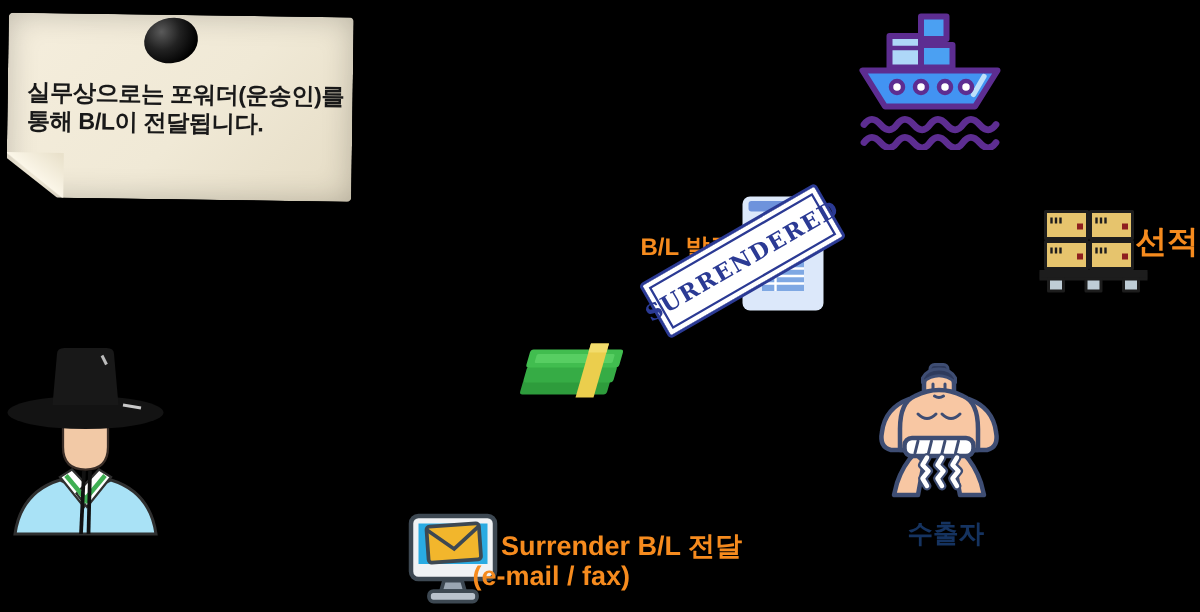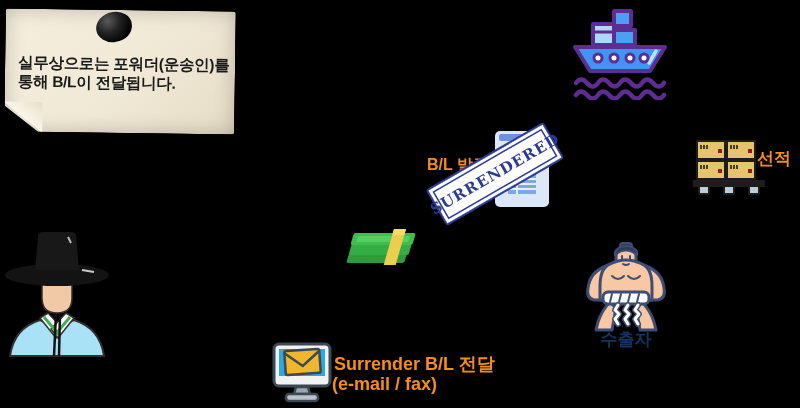--- a/index.html
+++ b/index.html
@@ -17,21 +17,21 @@
         background:linear-gradient(to top right,transparent 48%,#FBF6E8 50%,#E9E1CB 95%);}
   .note-text{position:absolute;left:13px;top:44px;font-size:15.5px;font-weight:bold;
         color:#191919;line-height:19px;letter-spacing:-.3px;white-space:nowrap;}
   .pin{left:96px;top:12px;width:36px;height:30px;border-radius:52% 46% 50% 48%;
        background:radial-gradient(circle at 35% 28%,#5a5a5a 0%,#222 38%,#000 75%);
        transform:rotate(-8deg);}
 
   
   .lbl{font-weight:bold;white-space:nowrap;}
   .navy{color:#153360;font-size:17px;}
-  .orange{color:#F68B1E;font-size:17px;}
+  .orange{color:#F68B1E;font-size:21px;}
   .center{text-align:center;}
 
   
   .stamp{left:427px;top:153px;width:132px;height:38px;background:#fff;
          border:2.5px solid #2B3A94;border-radius:3px;transform:rotate(-30deg);
          display:flex;align-items:center;justify-content:center;z-index:3;
          box-shadow:inset 0 0 0 3px #fff, inset 0 0 0 4.5px #2B3A94;}
   .stamp span{font-family:"DejaVu Serif","Liberation Serif",serif;font-weight:bold;
          font-size:15px;color:#2B3A94;letter-spacing:1px;}
 
@@ -164,28 +164,28 @@
       <g fill="none">
         <path d="M42 63 l-3 5 l4 4 l-4 5 l3 5" stroke-width="6"></path>
         <path d="M52 63 l-3 5 l4 4 l-4 5 l3 5" stroke-width="6"></path>
         <path d="M62 63 l-3 5 l4 4 l-4 5 l3 5" stroke-width="6"></path>
         <path d="M42 63 l-3 5 l4 4 l-4 5 l3 5" stroke="#FFF" stroke-width="3"></path>
         <path d="M52 63 l-3 5 l4 4 l-4 5 l3 5" stroke="#FFF" stroke-width="3"></path>
         <path d="M62 63 l-3 5 l4 4 l-4 5 l3 5" stroke="#FFF" stroke-width="3"></path>
       </g>
     </g>
   </svg>
-  <div class="abs lbl navy center" style="left:596px;top:328px;width:60px;">수출자</div>
+  <div class="abs lbl navy center" style="left:596px;top:344px;width:60px;text-align:right;">수출자</div>
 
   <svg class="abs" style="left:272px;top:342px;" width="60" height="64" viewBox="0 0 60 64">
     <rect x="2" y="2" width="56" height="42" rx="5" fill="#F0F2F4" stroke="#3D4852" stroke-width="3"></rect>
     <rect x="7" y="7" width="46" height="27" fill="#29ABE2"></rect>
     <g transform="rotate(-4 30 20)">
       <rect x="13" y="8" width="35" height="24" rx="2" fill="#F2B62C" stroke="#3D4852" stroke-width="2.5"></rect>
       <path d="M13 10 L30.5 24 L48 10" fill="none" stroke="#3D4852" stroke-width="2.5"></path>
     </g>
     <path d="M24 45 H36 L38 52 H22 Z" fill="#9AA6B2" stroke="#3D4852" stroke-width="2.5"></path>
     <rect x="14" y="52" width="32" height="7" rx="3" fill="#B9C2CC" stroke="#3D4852" stroke-width="2.5"></rect>
   </svg>
   <div class="abs lbl orange" style="left:334px;top:352px;font-size:18px;">Surrender B/L 전달</div>
-  <div class="abs lbl orange" style="left:332px;top:374px;font-size:18px;">(e-mail / fax)</div>
+  <div class="abs lbl orange" style="left:315px;top:374px;font-size:18px;">(e-mail / fax)</div>
 
 </div>
 
 </body></html>

